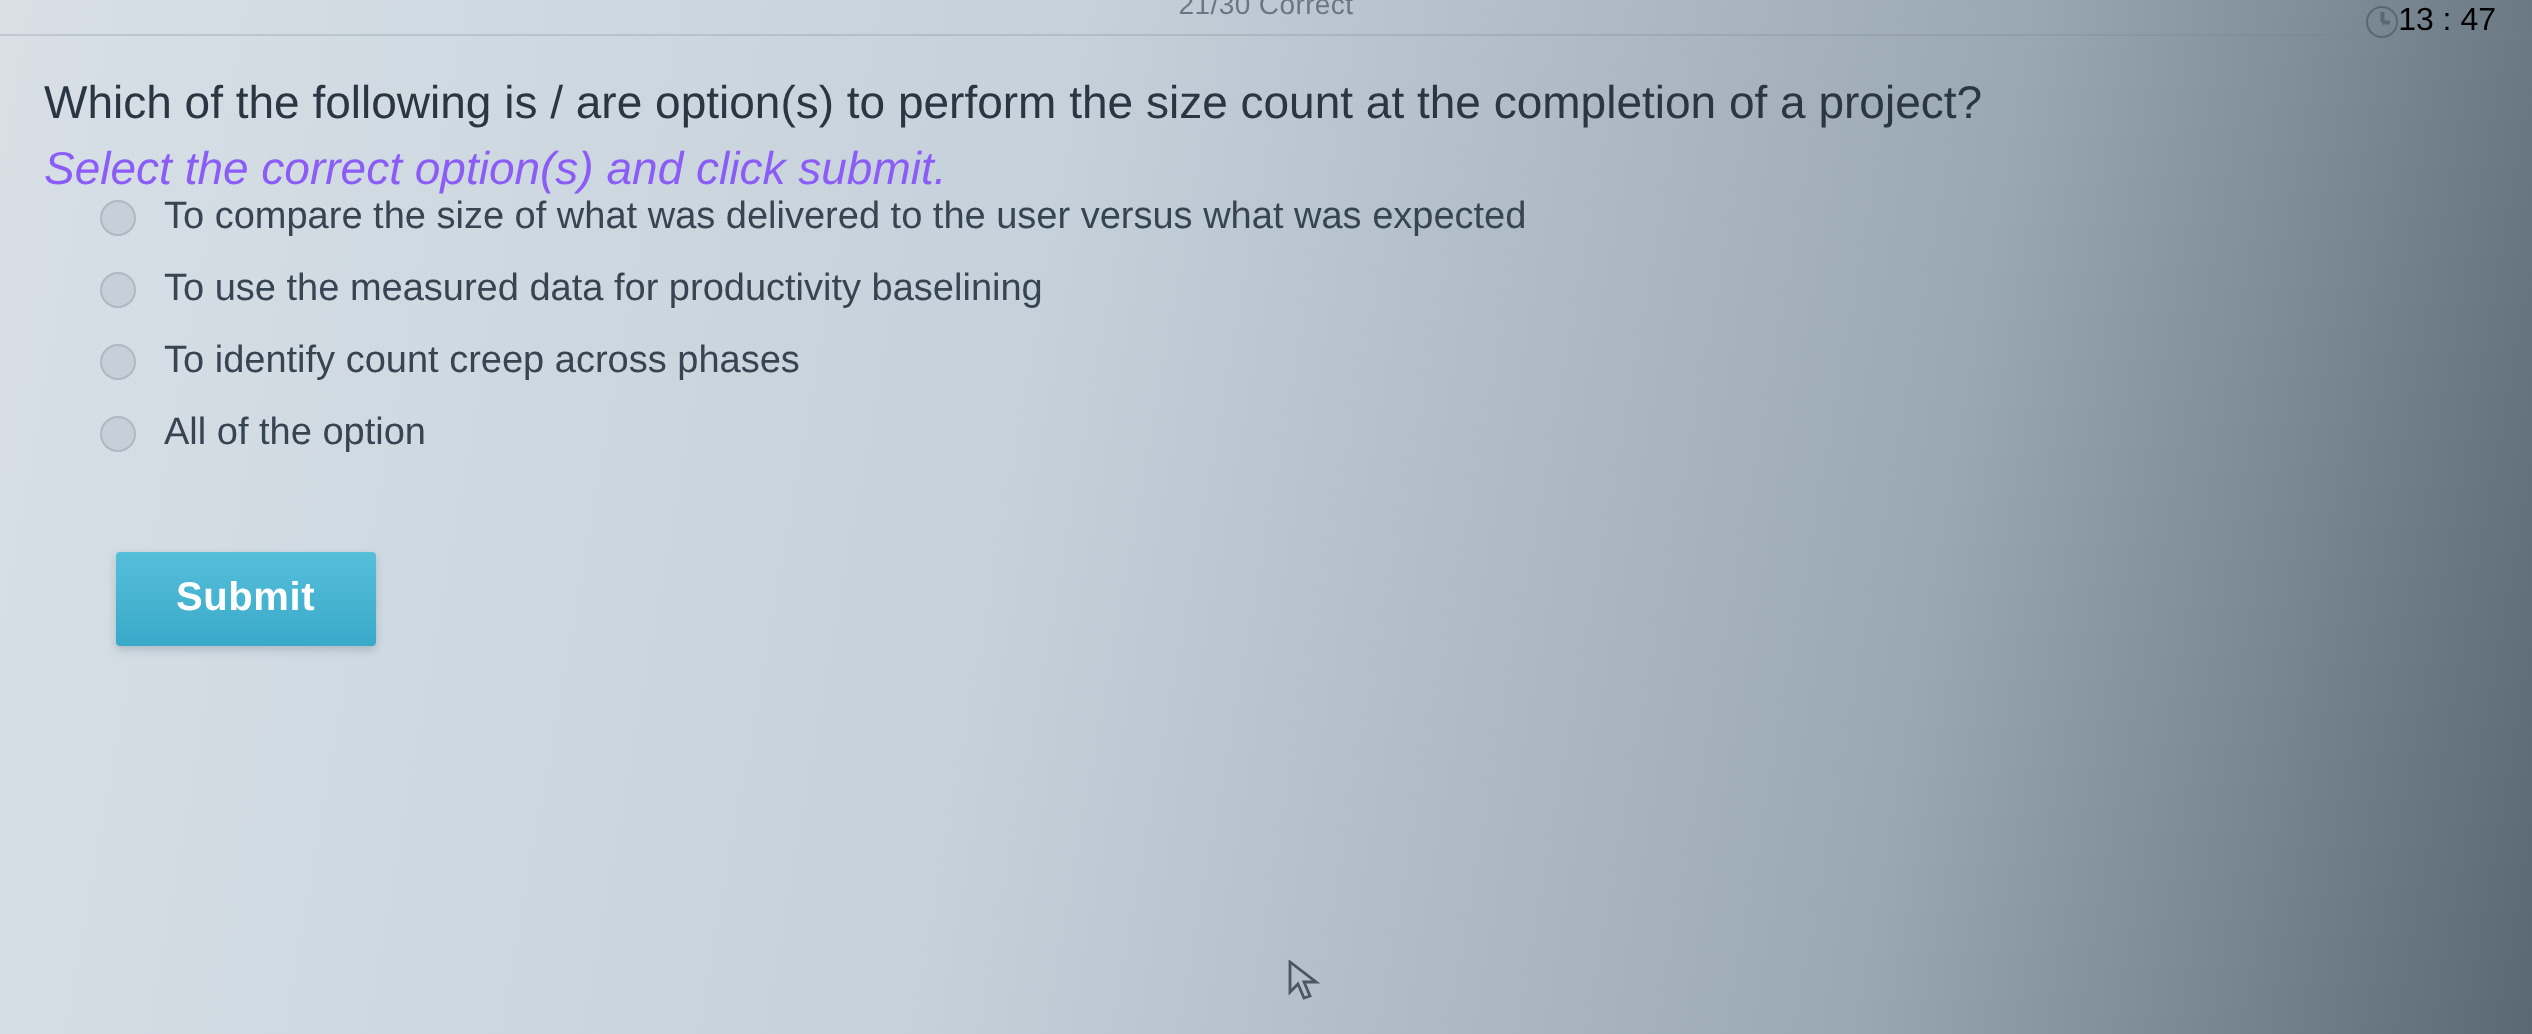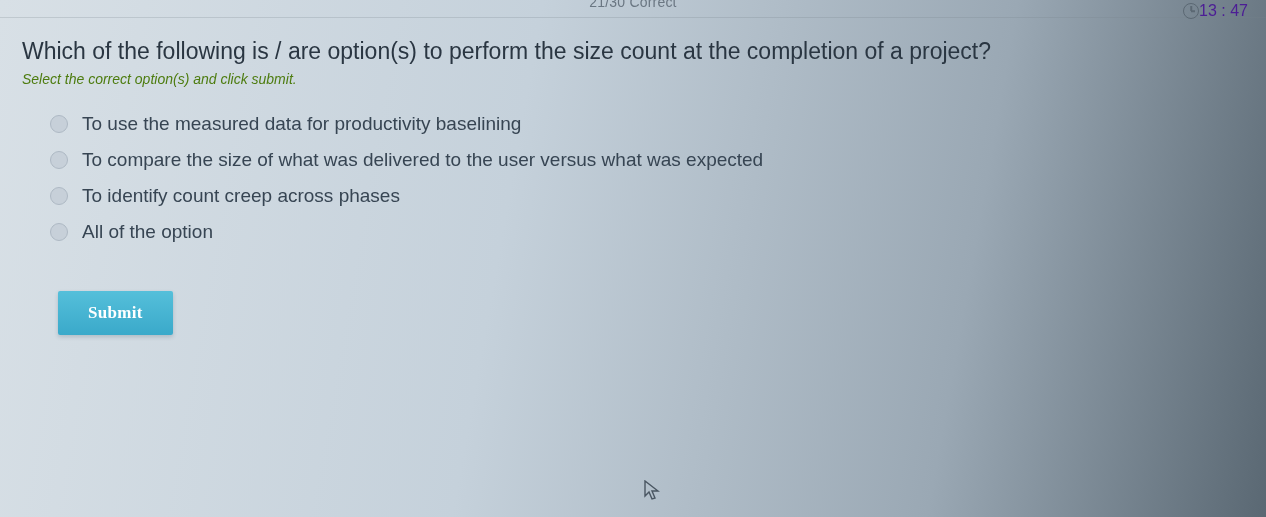--- a/index.html
+++ b/index.html
@@ -33,21 +33,21 @@
       color: #6a7682;
       letter-spacing: 0.2px;
     }
     .timer-wrap {
       position: absolute;
       right: 18px;
       top: 2px;
       display: flex;
       align-items: center;
       gap: 0;
-      color: #4c1d95;
+      color: #000000;
       font-size: 16px;
       font-weight: 500;
     }
     .clock-icon {
       width: 16px;
       height: 16px;
       border: 1.5px solid #5b6873;
       border-radius: 50%;
       position: relative;
       display: inline-block;
@@ -77,24 +77,23 @@
       padding: 18px 22px 20px 22px;
     }
     .question {
       font-size: 23px;
       color: #2a3642;
       font-weight: 400;
       line-height: 1.35;
       margin-bottom: 4px;
     }
     .instruction {
-      font-size: 14px;
-      color: #4d7c0f;
+      font-size: 23px;
+      color: #8b5cf6;
       font-style: italic;
-      margin-bottom: 26px;
     }
     .options {
       padding-left: 28px;
     }
     .option-row {
       display: flex;
       align-items: center;
       gap: 14px;
       margin-bottom: 14px;
       cursor: pointer;
@@ -113,27 +112,26 @@
       font-weight: 400;
     }
     .submit-btn {
       margin-top: 34px;
       margin-left: 36px;
       background: #45b6d6;
       background: linear-gradient(180deg, #55bfda 0%, #3aa9ca 100%);
       color: #ffffff;
       border: none;
       padding: 12px 30px;
-      font-size: 17px;
+      font-size: 20px;
       font-weight: 600;
       letter-spacing: 0.3px;
       cursor: pointer;
       border-radius: 2px;
       box-shadow: 0 2px 4px rgba(30,60,80,0.2);
-      font-family: Liberation Serif, serif;
     }
     .cursor {
       position: absolute;
       left: 644px;
       top: 480px;
       width: 16px;
       height: 22px;
       pointer-events: none;
     }
   </style>
@@ -148,25 +146,25 @@
   </div>
 </div>
 
 <div class="content">
   <div class="question">Which of the following is / are option(s) to perform the size count at the completion of a project?</div>
   <div class="instruction">Select the correct option(s) and click submit.</div>
 
   <div class="options">
     <div class="option-row">
       <span class="checkbox"></span>
-      <span class="option-label">To use the measured data for productivity baselining</span>
+      <span class="option-label">To compare the size of what was delivered to the user versus what was expected</span>
     </div>
     <div class="option-row">
       <span class="checkbox"></span>
-      <span class="option-label">To compare the size of what was delivered to the user versus what was expected</span>
+      <span class="option-label">To use the measured data for productivity baselining</span>
     </div>
     <div class="option-row">
       <span class="checkbox"></span>
       <span class="option-label">To identify count creep across phases</span>
     </div>
     <div class="option-row">
       <span class="checkbox"></span>
       <span class="option-label">All of the option</span>
     </div>
   </div>

